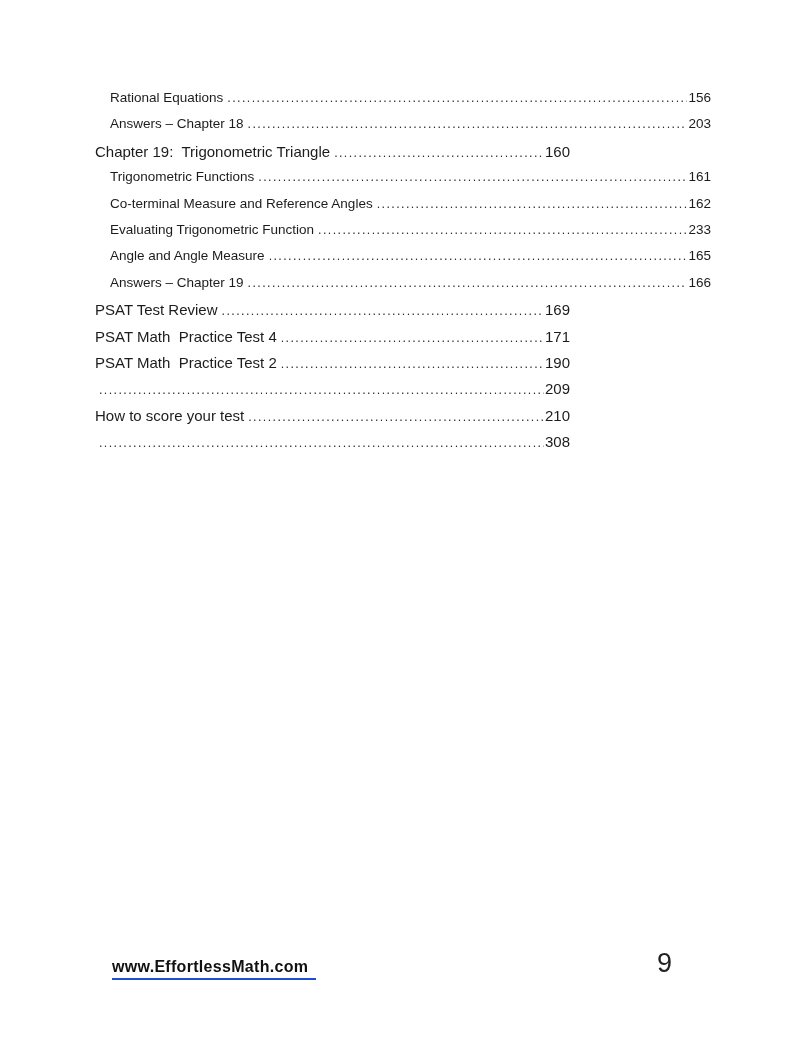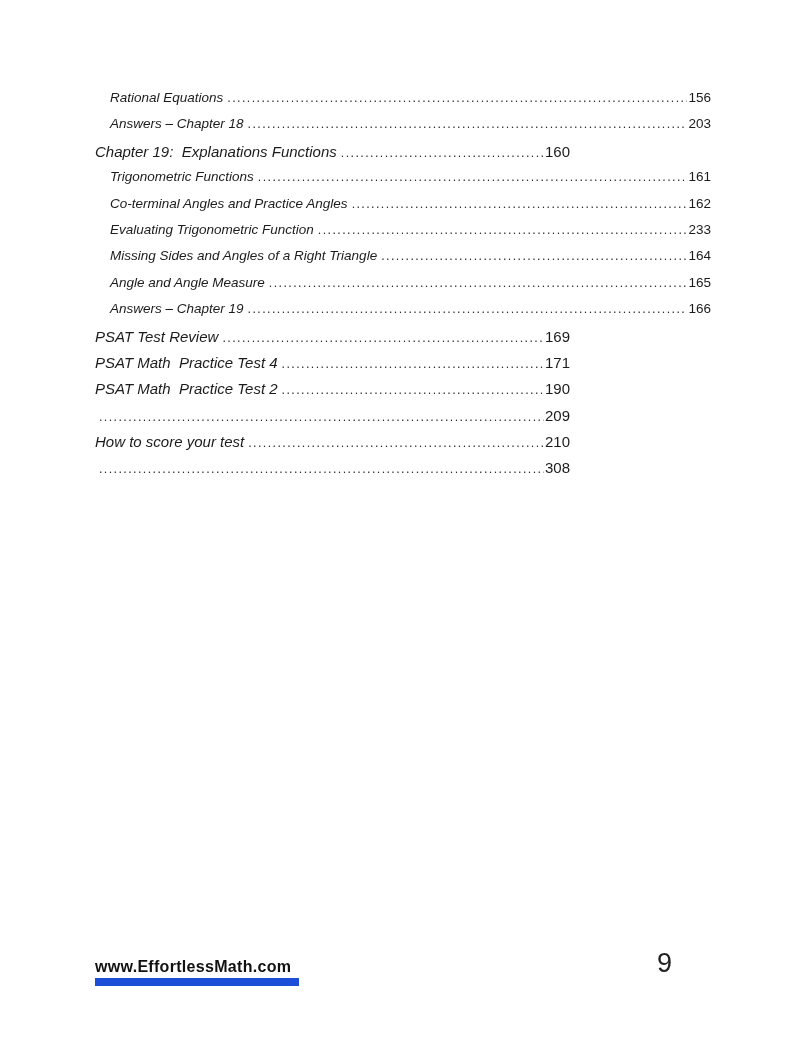--- a/index.html
+++ b/index.html
@@ -23,21 +23,20 @@
     width: 616px; 
   }
   .row {
     display: flex;
     align-items: baseline;
     height: 26.4px;
   }
   .row .label {
     white-space: pre; 
     flex: 0 0 auto;
-    font-style: italic;
   }
   .row .leader {
     flex: 1 1 auto;
     min-width: 0;
     overflow: hidden;
     white-space: nowrap;
     margin-left: 4px;
     margin-right: 1px;
   }
   .row .leader::after {
@@ -53,27 +52,27 @@
   .row.section {
     margin-left: 15px;
     font-size: 13.5px;
   }
   .row.chapter {
     margin-right: 141px; 
     font-size: 15px;
   }
   .footer-site {
     position: absolute;
-    left: 95px;
+    left: 112px;
     top: 958px;
     font-size: 16px;
     font-weight: bold;
     letter-spacing: 0.3px;
     color: #111111;
-    border-bottom: 8px solid #1d4ed8;
+    border-bottom: 2px solid #1d4ed8;
     padding: 0 8px 2px 0;
     text-decoration: none;
     cursor: pointer;
   }
   .footer-pagenum {
     position: absolute;
     left: 657px;
     top: 948px;
     font-size: 27px;
     font-weight: 400;
@@ -89,43 +88,38 @@
         <span class="label">Rational Equations</span>
         <span class="leader"></span>
         <span class="pg">156</span>
       </div>
       <div class="row section">
         <span class="label">Answers – Chapter 18</span>
         <span class="leader"></span>
         <span class="pg">203</span>
       </div>
       <div class="row chapter">
-        <span class="label">Chapter 19:  Explanations Functions</span>
+        <span class="label">Chapter 19:  Trigonometric Triangle</span>
         <span class="leader"></span>
         <span class="pg">160</span>
       </div>
       <div class="row section">
         <span class="label">Trigonometric Functions</span>
         <span class="leader"></span>
         <span class="pg">161</span>
       </div>
       <div class="row section">
-        <span class="label">Co-terminal Angles and Practice Angles</span>
+        <span class="label">Co-terminal Measure and Reference Angles</span>
         <span class="leader"></span>
         <span class="pg">162</span>
       </div>
       <div class="row section">
         <span class="label">Evaluating Trigonometric Function</span>
         <span class="leader"></span>
         <span class="pg">233</span>
-      </div>
-      <div class="row section">
-        <span class="label">Missing Sides and Angles of a Right Triangle</span>
-        <span class="leader"></span>
-        <span class="pg">164</span>
       </div>
       <div class="row section">
         <span class="label">Angle and Angle Measure</span>
         <span class="leader"></span>
         <span class="pg">165</span>
       </div>
       <div class="row section">
         <span class="label">Answers – Chapter 19</span>
         <span class="leader"></span>
         <span class="pg">166</span>

